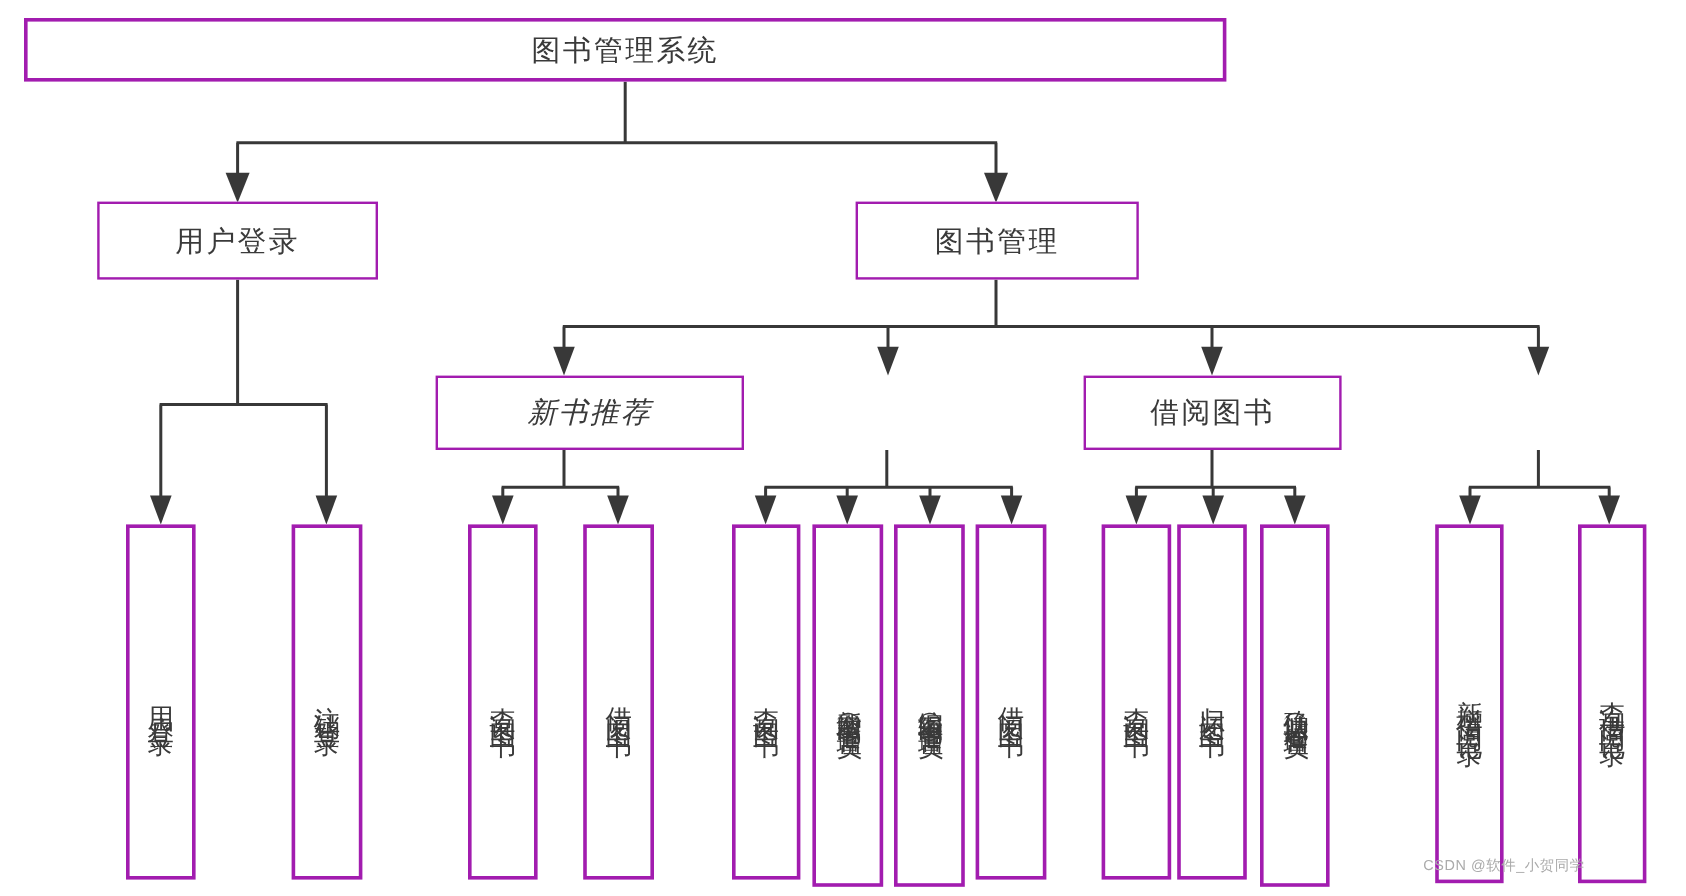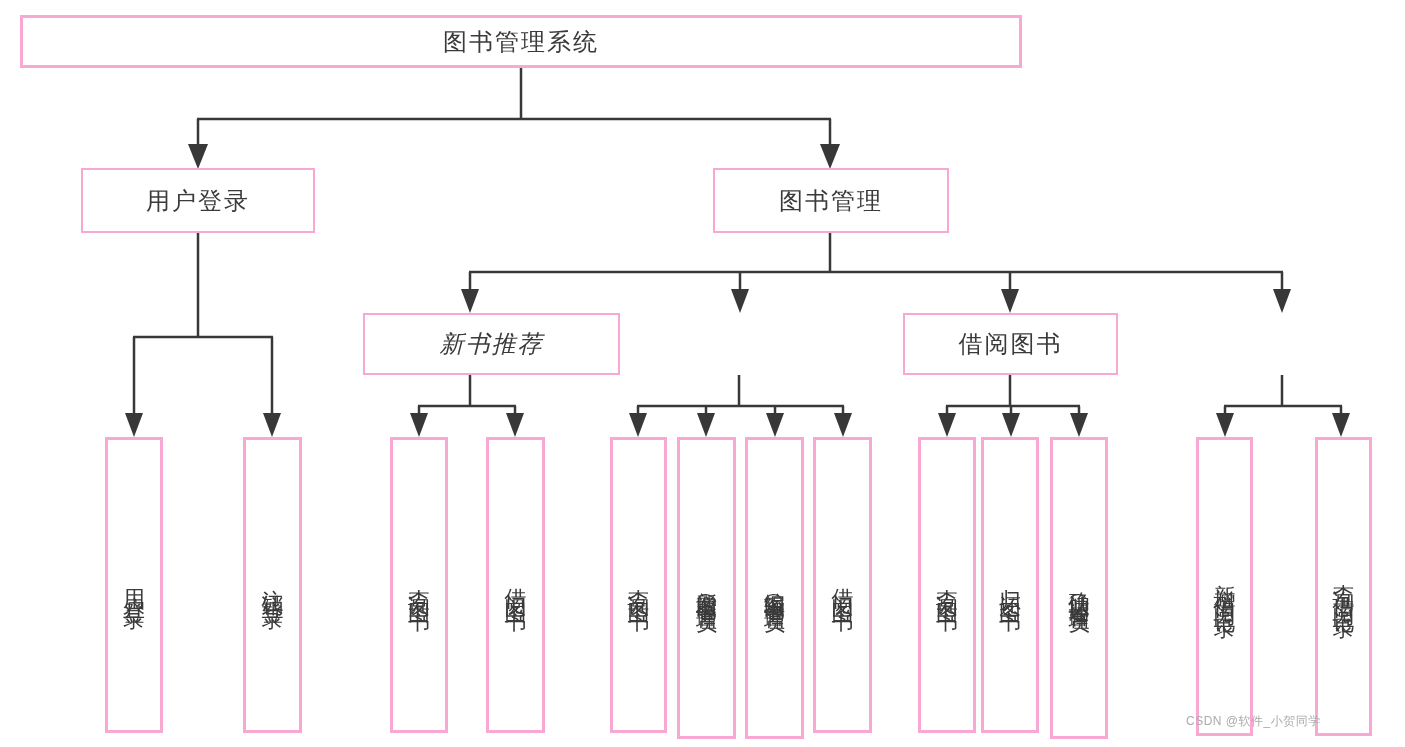--- a/index.html
+++ b/index.html
@@ -14,21 +14,21 @@
   .wires {
     position: absolute;
     left: 0; top: 0;
     width: 1405px; height: 747px;
     z-index: 1;
   }
   .box {
     position: absolute;
     box-sizing: border-box;
     background: #ffffff;
-    border: 2px solid #f9a8d4;
+    border: 2px solid #a21caf;
     color: #3a3a3a;
     display: flex;
     align-items: center;
     justify-content: center;
     font-size: 24px;
     letter-spacing: 2px;
     z-index: 2;
     white-space: nowrap;
   }
   .box.root  { border-width: 3px; }

